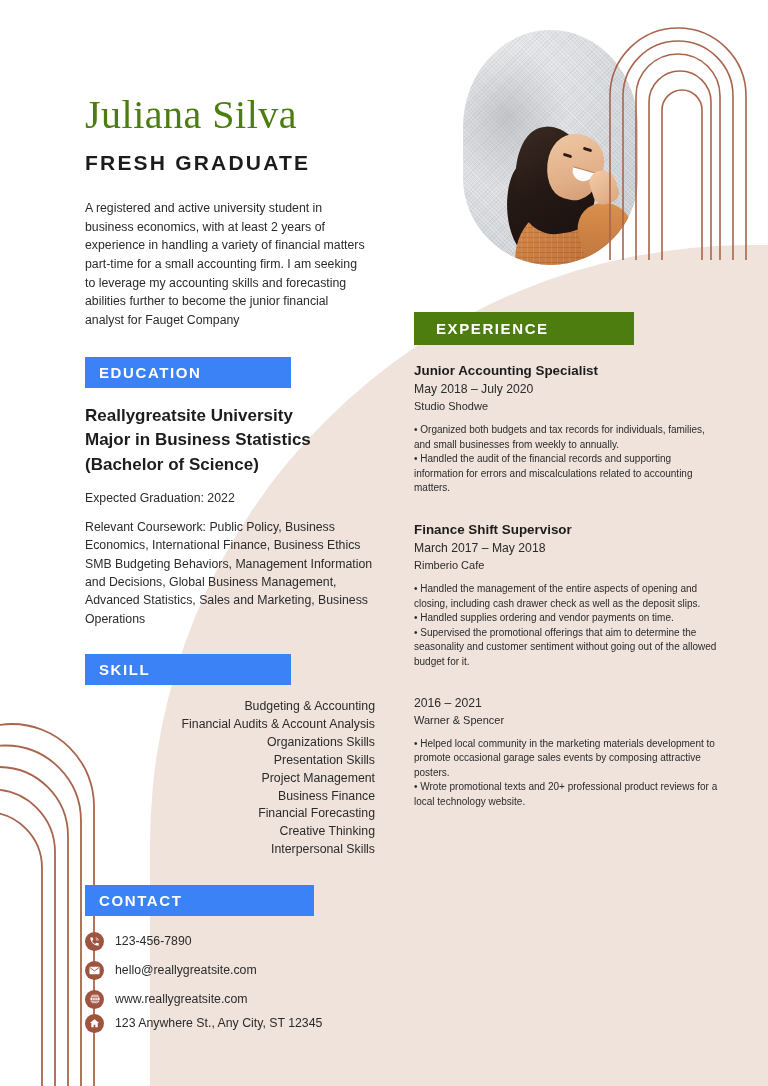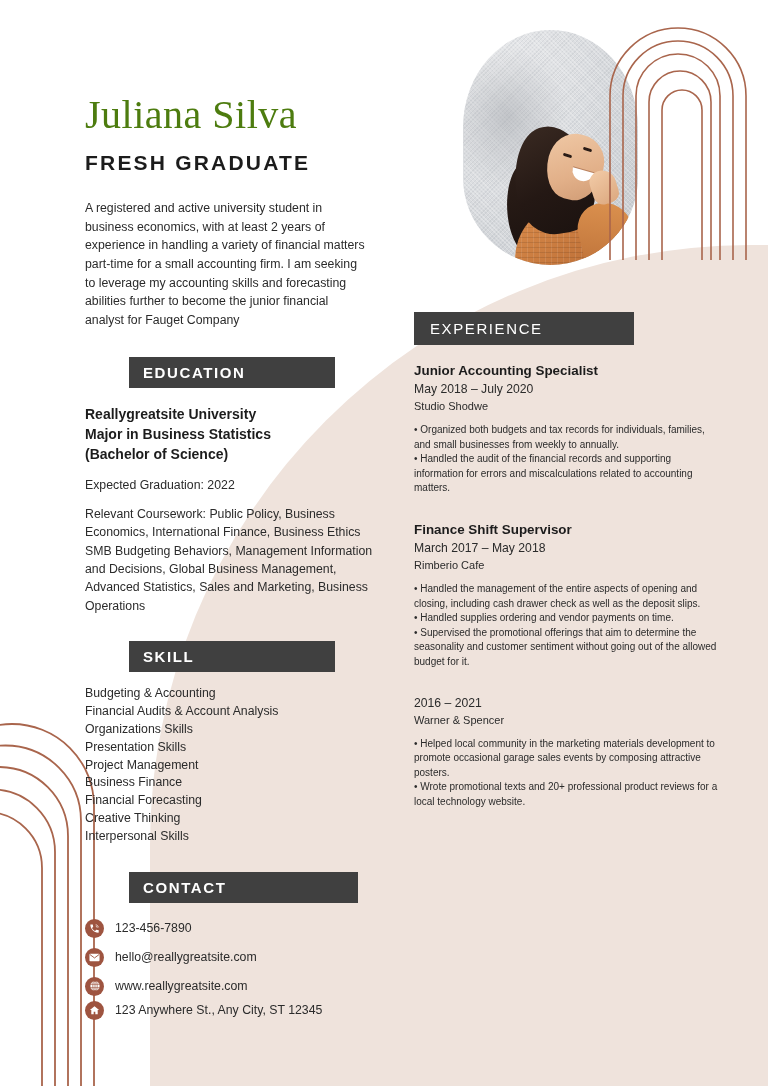--- a/index.html
+++ b/index.html
@@ -203,35 +203,34 @@
   }
   .summary {
     font-size: 12.3px;
     line-height: 1.52;
     color: #2b2b2b;
     margin: 24px 0 0 0;
     width: 282px;
   }
 
   .bar {
-    background: #404040;
+    background: #3b82f6;
     color: #ffffff;
     font-size: 15px;
     font-weight: bold;
     letter-spacing: 1.6px;
     padding: 7px 0 7px 14px;
     width: 206px;
     box-sizing: border-box;
-    margin-left: 44px;
   }
   .bar.wide { width: 229px; }
 
   .sec-edu { margin-top: 27px; }
   .edu-school {
-    font-size: 14px;
+    font-size: 17px;
     font-weight: bold;
     color: #1c1c1c;
     line-height: 1.45;
     margin-top: 16px;
   }
   .edu-grad {
     font-size: 12.3px;
     color: #2b2b2b;
     margin-top: 13px;
   }
@@ -241,20 +240,21 @@
     line-height: 1.5;
     margin-top: 13px;
     width: 288px;
   }
 
   .sec-skill { margin-top: 26px; }
   .skill-list {
     list-style: none;
     margin: 13px 0 0 0;
     padding: 0;
+    text-align: right;
   }
   .skill-list li {
     font-size: 12.3px;
     color: #2b2b2b;
     line-height: 1.45;
   }
 
   .sec-contact { margin-top: 26px; }
   .contact-list {
     margin: 16px 0 0 0;
@@ -287,26 +287,26 @@
   
   .right-col {
     position: absolute;
     left: 414px;
     top: 0;
     width: 305px;
     z-index: 5;
   }
   .exp-bar {
     margin-top: 312px;
-    background: #404040;
+    background: #4d7c0f;
     color: #ffffff;
     font-size: 15px;
-    font-weight: normal;
+    font-weight: bold;
     letter-spacing: 1.6px;
-    padding: 8px 0 8px 16px;
+    padding: 8px 0 8px 22px;
     width: 220px;
     box-sizing: border-box;
   }
   .job { margin-top: 18px; }
   .job-title {
     font-size: 13.4px;
     font-weight: bold;
     color: #1c1c1c;
   }
   .job-date {

